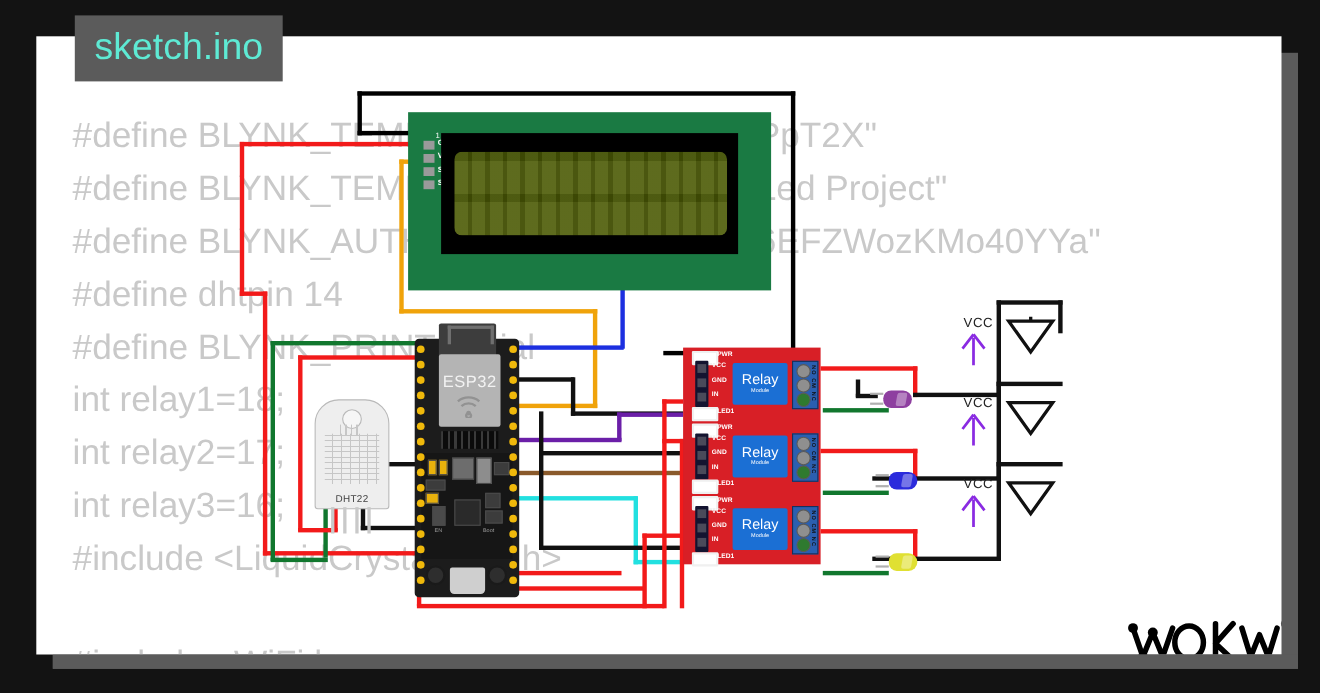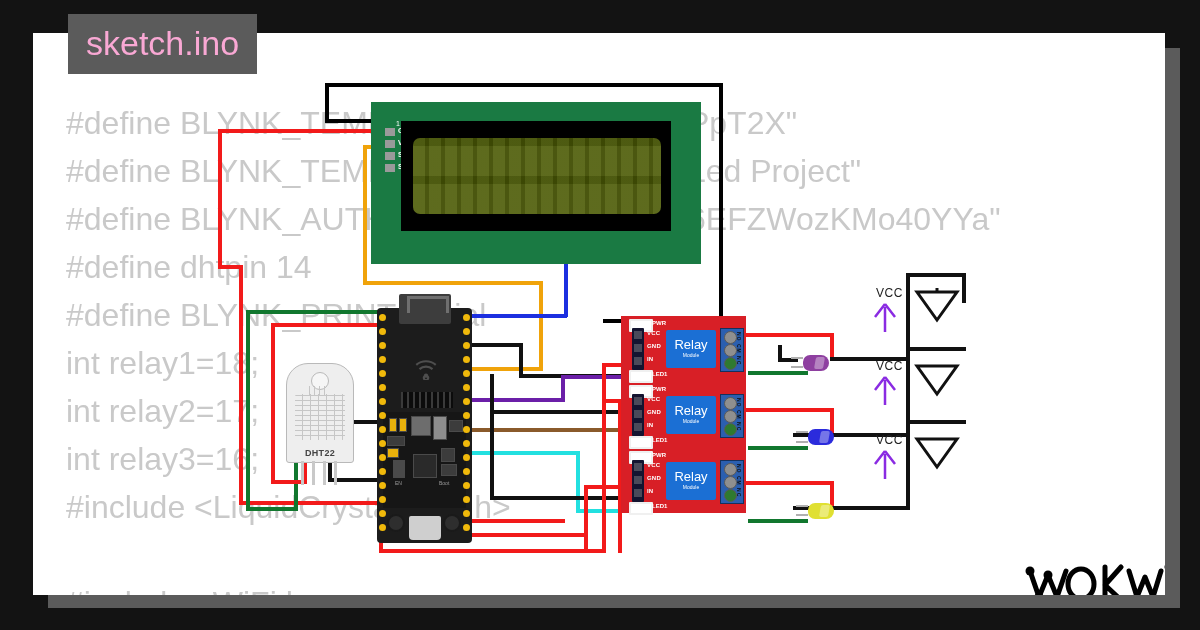--- a/index.html
+++ b/index.html
@@ -16,21 +16,21 @@
     background:#5b5b5b;
   }
   .paper{
     position:absolute;left:33px;top:33px;width:1132px;height:562px;
     background:#ffffff;overflow:hidden;
   }
 
   
   .file-tab{
     position:absolute;left:68px;top:14px;
-    background:#5b5b5b;color:#f9a8d4;
+    background:#5b5b5b;color:#5eead4;
     font-size:34px;line-height:1;
     padding:12px 18px 14px 18px;
     letter-spacing:0px;
     white-space:nowrap;
   }
 
   
   .code-layer{
     position:absolute;left:0;top:0;width:1132px;height:562px;
     pointer-events:none;
@@ -122,21 +122,20 @@
     position:absolute;width:7px;height:7px;border-radius:50%;
     background:#f0b90b;left:2px;
   }
   .esp-tiny{position:absolute;color:#9a9a9a;font-size:5px;}
 
   
   .dht{
     position:absolute;left:253px;top:330px;width:66px;height:98px;
     background:#eeeeee;border:1px solid #b9b9b9;
     border-radius:22px 22px 3px 3px;
-    font-weight:bold;
   }
   .dht-hole{
     position:absolute;left:24px;top:8px;width:16px;height:16px;
     border:1px solid #b9b9b9;border-radius:50%;background:#f6f6f6;
   }
   .dht-grill{
     position:absolute;left:8px;top:30px;width:50px;height:46px;
     background-image:
       repeating-linear-gradient(0deg, transparent 0 4px, #c6c6c6 4px 5px),
       repeating-linear-gradient(90deg, transparent 0 7px, #c6c6c6 7px 8px);
@@ -322,20 +321,23 @@
         <div class="lcd-pinlabel" style="top:49px">SDA</div>
         <div class="lcd-pinlabel" style="top:61px">SCL</div>
         <div class="lcd-bezel">
           <div class="lcd-screen"></div>
         </div>
       </div>
 
       <div class="esp">
         <div class="esp-shield"></div>
         <div class="esp-ant"></div>
+        <div class="esp-can">
+          <span class="esp-label">ESP32</span>
+        </div>
         <svg class="esp-wifi" viewBox="0 0 24 24">
           <path d="M12 20 a2 2 0 1 0 0.01 0z M6 14 a9 9 0 0 1 12 0" fill="none" stroke="#777" stroke-width="2"></path>
           <path d="M3 10 a14 14 0 0 1 18 0" fill="none" stroke="#777" stroke-width="2"></path>
           <circle cx="12" cy="20" r="2" fill="#777"></circle>
         </svg>
         <div class="esp-blk"></div>
         <div class="esp-body">
           <div class="esp-chip" style="left:6px;top:6px;width:6px;height:12px;background:#e8b10c;"></div>
           <div class="esp-chip" style="left:16px;top:6px;width:6px;height:12px;background:#e8b10c;"></div>
           <div class="esp-chip" style="left:28px;top:4px;width:18px;height:18px;background:#6d6d6d;"></div>

